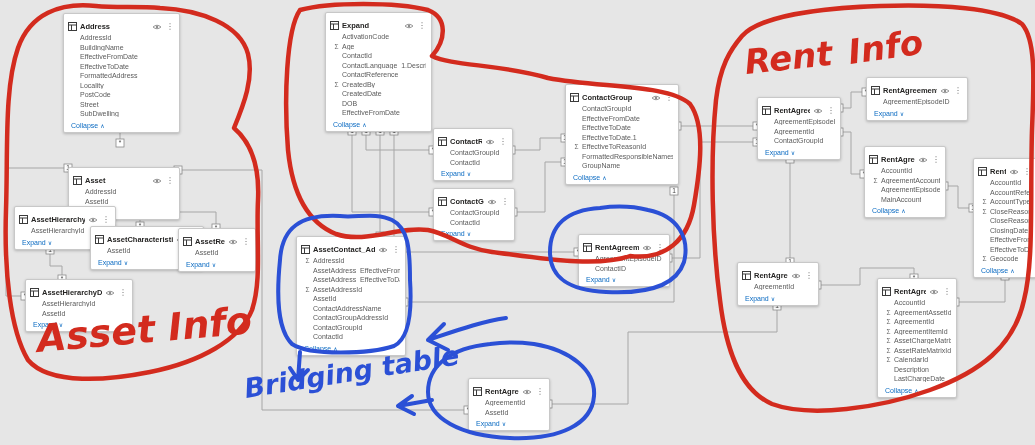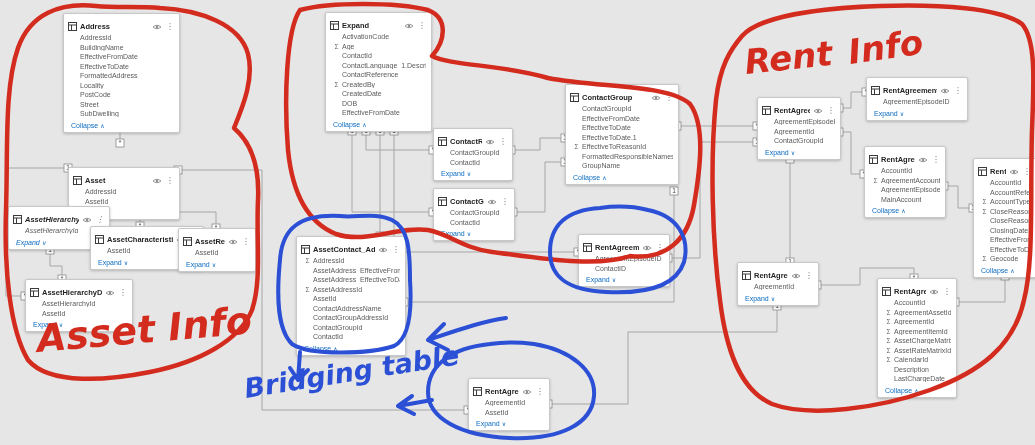--- a/index.html
+++ b/index.html
@@ -394,21 +394,21 @@
   </div>
 
   <div class="frow">
     <span class="sigma"></span>
     <span class="fname">AssetId</span>
   </div>
 </div>
     <div class="flink"><span class="flabel">Expand</span> <span class="fchev">∨</span></div>
   </div>
 
-  <div class="card" style="left: 8px; top: 206px; width: 100px; font-style: italic;">
+  <div class="card" style="left: 14px; top: 206px; width: 100px;">
     <div class="chead">
       <span class="ticon">
         <svg width="9" height="9">
               <rect x="0.5" y="0.5" width="8" height="8" fill="none" stroke="#3b3b3b"></rect>
               <line x1="0.5" y1="3" x2="8.5" y2="3" stroke="#3b3b3b"></line>
               <line x1="3.5" y1="3" x2="3.5" y2="8.5" stroke="#3b3b3b"></line>
             </svg>
       </span>
       <span class="tname">AssetHierarchy</span>
       <span class="eye">

